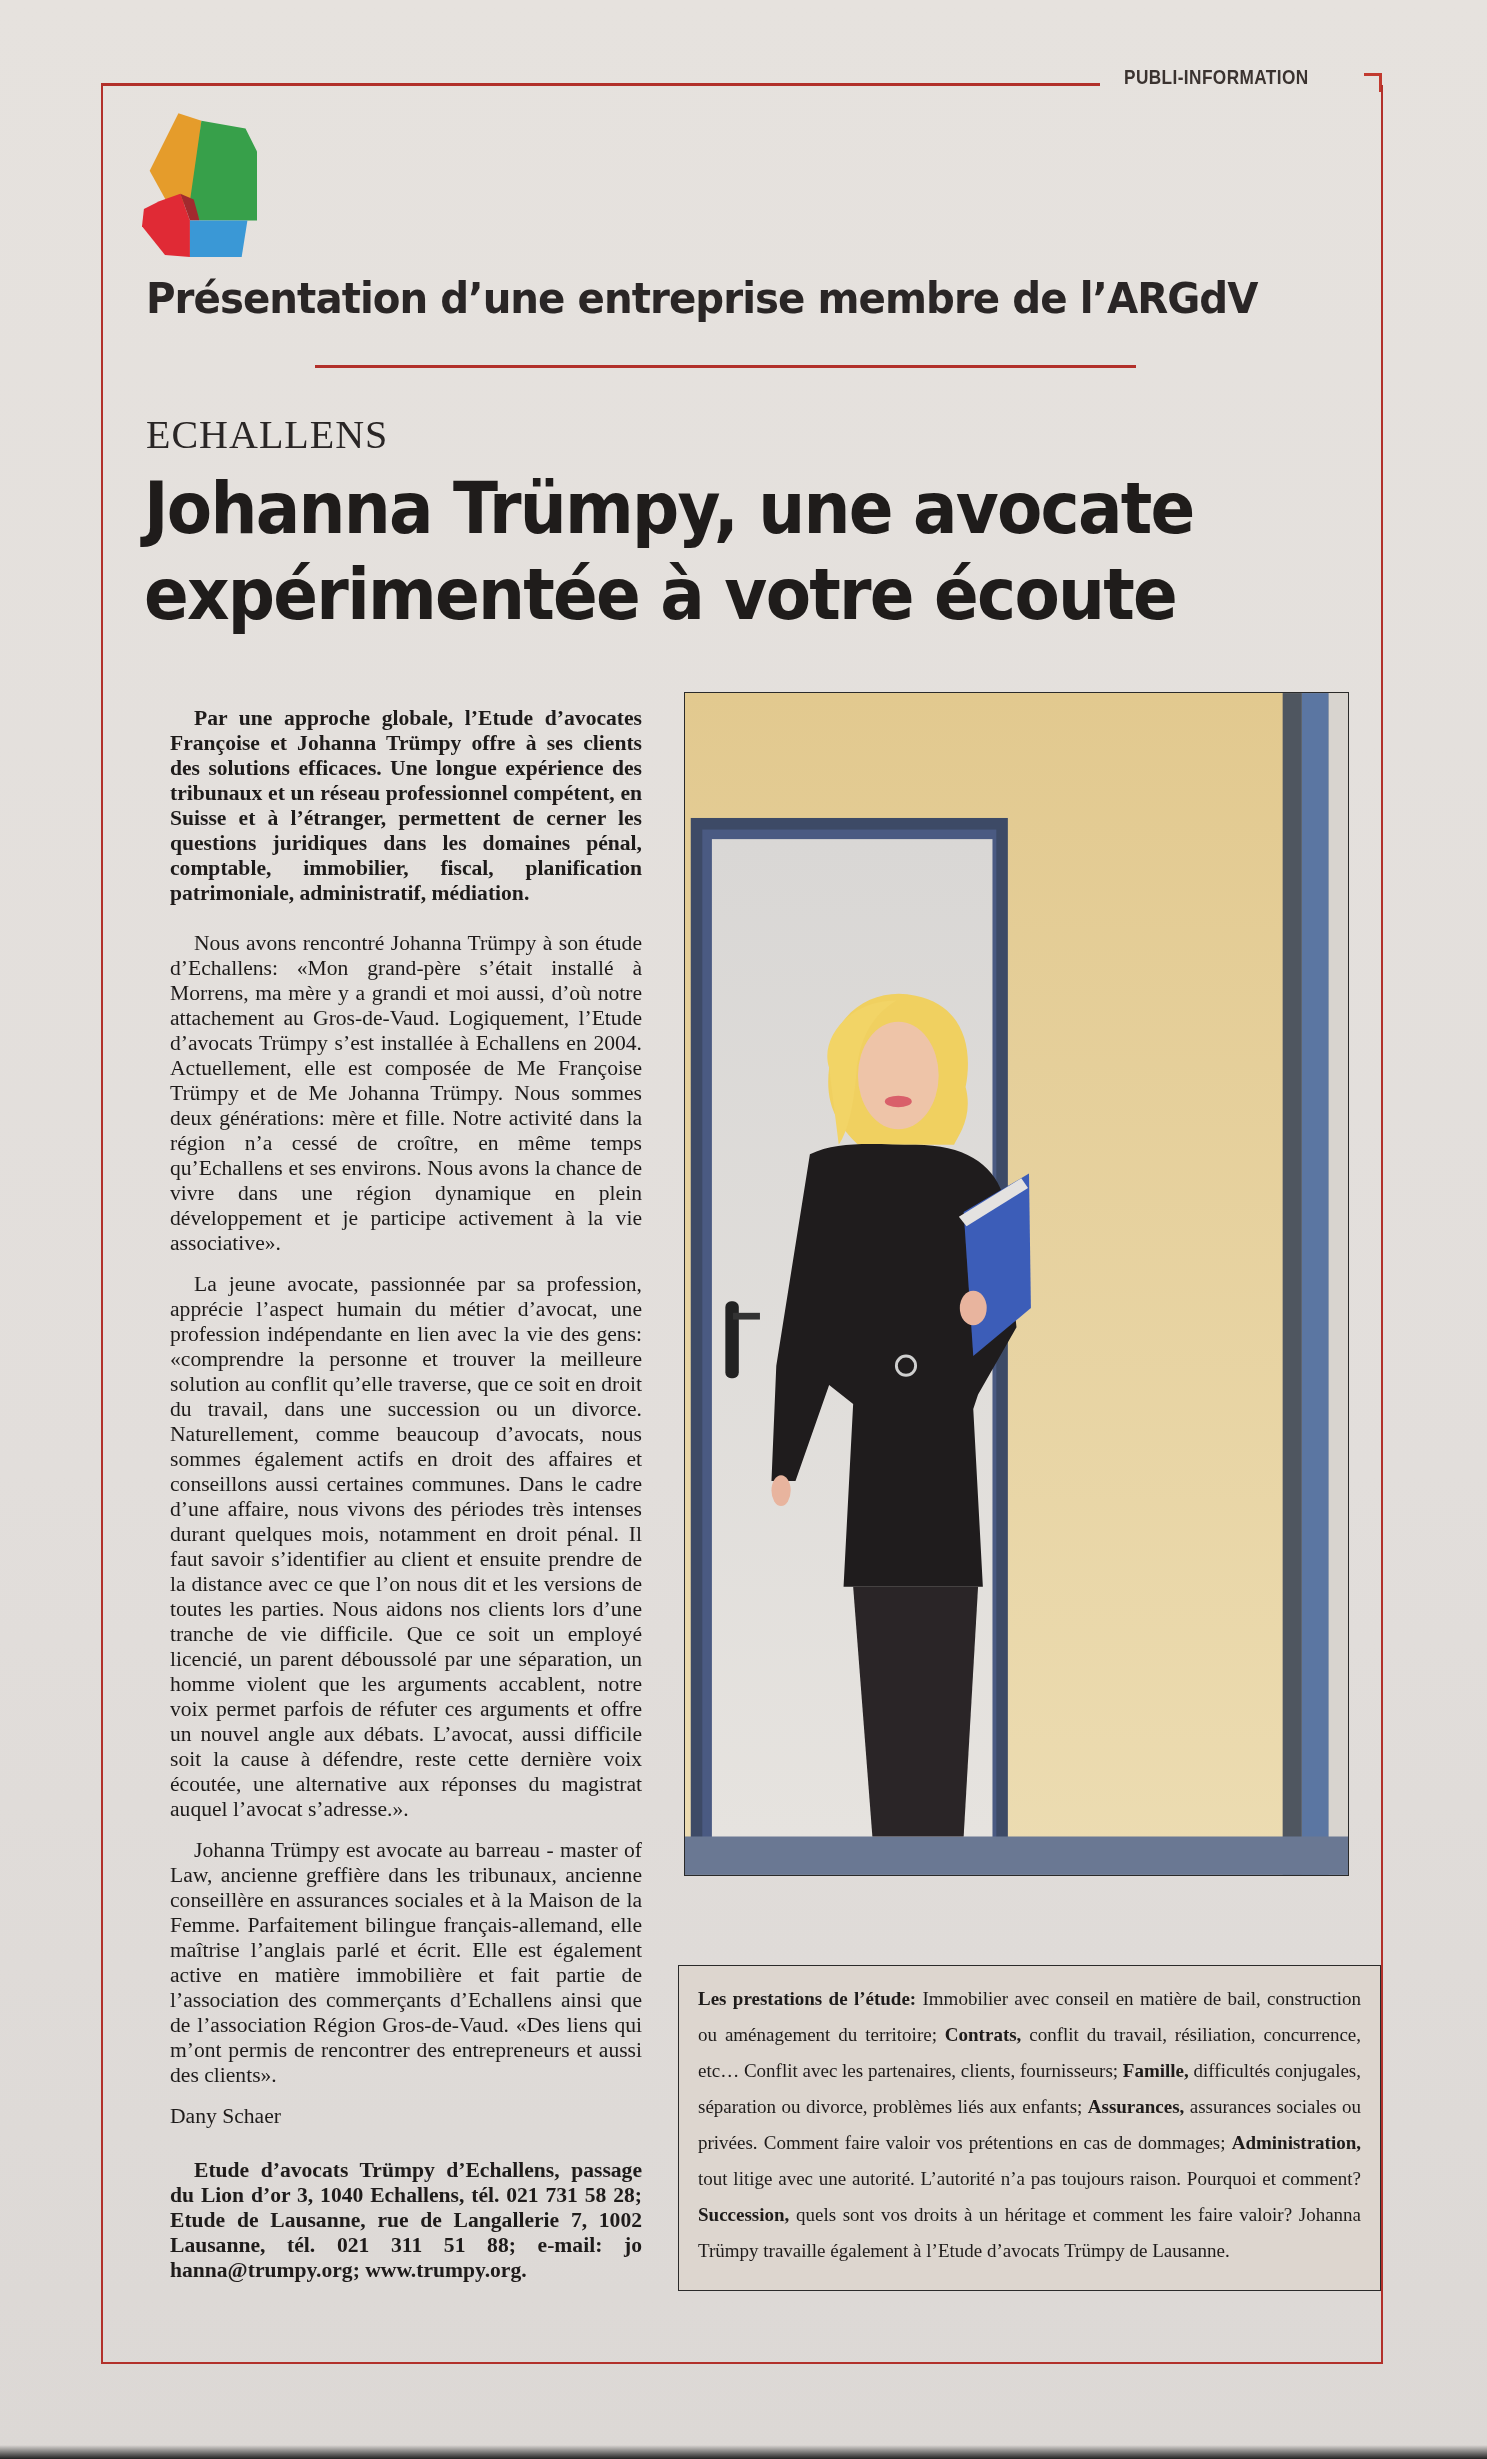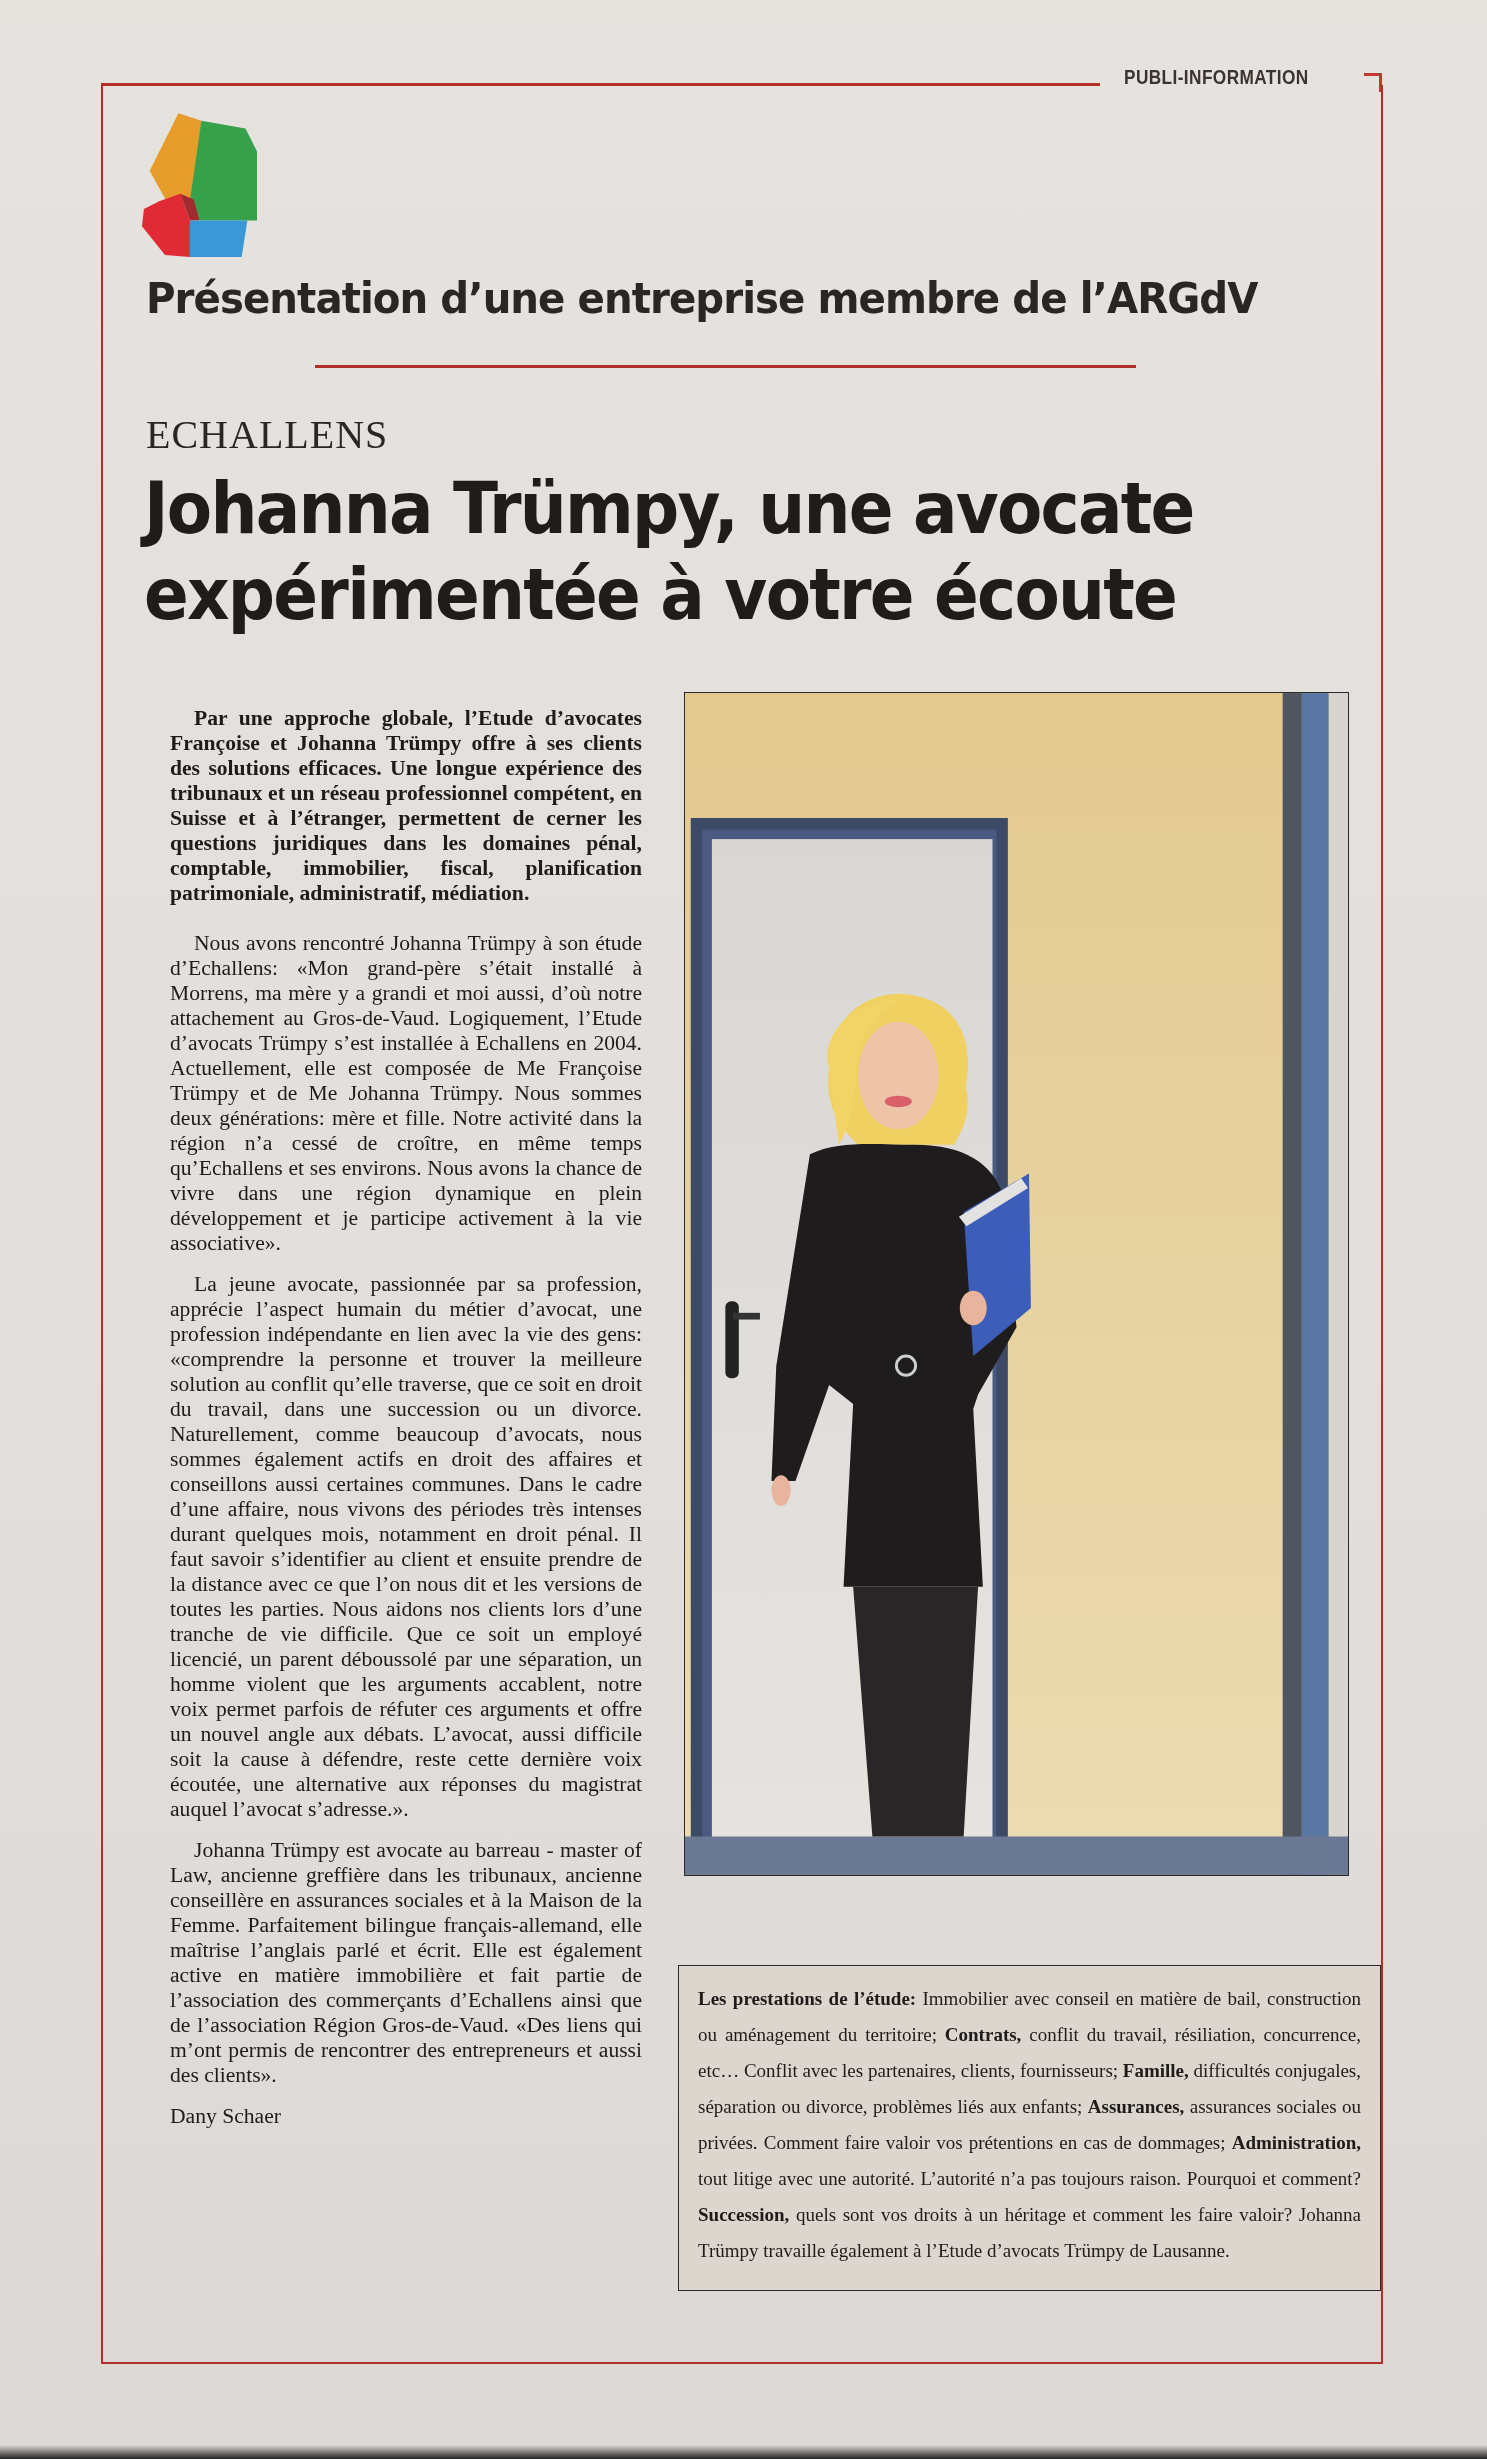--- a/index.html
+++ b/index.html
@@ -60,20 +60,21 @@
     <div>Johanna Trümpy, une avocate</div>
     <div>expérimentée à votre écoute</div>
   </div>
 
   <div class="col-left">
     <p class="lede">Par une approche globale, l’Etude d’avocates Françoise et Johanna Trümpy offre à ses clients des solutions efficaces. Une longue expérience des tribunaux et un réseau professionnel compétent, en Suisse et à l’étranger, permettent de cerner les questions juridiques dans les domaines pénal, comptable, immobilier, fiscal, planification patrimoniale, administratif, médiation.</p>
     <p>Nous avons rencontré Johanna Trümpy à son étude d’Echallens: «Mon grand-père s’était installé à Morrens, ma mère y a grandi et moi aussi, d’où notre attachement au Gros-de-Vaud. Logiquement, l’Etude d’avocats Trümpy s’est installée à Echallens en 2004. Actuellement, elle est composée de Me Françoise Trümpy et de Me Johanna Trümpy. Nous sommes deux générations: mère et fille. Notre activité dans la région n’a cessé de croître, en même temps qu’Echallens et ses environs. Nous avons la chance de vivre dans une région dynamique en plein développement et je participe activement à la vie associative».</p>
     <p>La jeune avocate, passionnée par sa profession, apprécie l’aspect humain du métier d’avocat, une profession indépendante en lien avec la vie des gens: «comprendre la personne et trouver la meilleure solution au conflit qu’elle traverse, que ce soit en droit du travail, dans une succession ou un divorce. Naturellement, comme beaucoup d’avocats, nous sommes également actifs en droit des affaires et conseillons aussi certaines communes. Dans le cadre d’une affaire, nous vivons des périodes très intenses durant quelques mois, notamment en droit pénal. Il faut savoir s’identifier au client et ensuite prendre de la distance avec ce que l’on nous dit et les versions de toutes les parties. Nous aidons nos clients lors d’une tranche de vie difficile. Que ce soit un employé licencié, un parent déboussolé par une séparation, un homme violent que les arguments accablent, notre voix permet parfois de réfuter ces arguments et offre un nouvel angle aux débats. L’avocat, aussi difficile soit la cause à défendre, reste cette dernière voix écoutée, une alternative aux réponses du magistrat auquel l’avocat s’adresse.».</p>
     <p>Johanna Trümpy est avocate au barreau - master of Law, ancienne greffière dans les tribunaux, ancienne conseillère en assurances sociales et à la Maison de la Femme. Parfaitement bilingue français-allemand, elle maîtrise l’anglais parlé et écrit. Elle est également active en matière immobilière et fait partie de l’association des commerçants d’Echallens ainsi que de l’association Région Gros-de-Vaud. «Des liens qui m’ont permis de rencontrer des entrepreneurs et aussi des clients».</p>
     <p class="sign">Dany Schaer</p>
+    <p class="contact">Etude d’avocats Trümpy d’Echallens, passage du Lion d’or 3, 1040 Echallens, tél. 021 731 58 28; Etude de Lausanne, rue de Langallerie 7, 1002 Lausanne, tél. 021 311 51 88; e-mail: jo hanna@trumpy.org; www.trumpy.org.</p>
   </div>
 
   <div class="photo">
     <svg width="663" height="1182" viewBox="0 0 690 1230">
       <defs>
         <linearGradient id="wall" x1="0" y1="0" x2="0" y2="1">
           <stop offset="0" stop-color="#e2c98f"></stop>
             <stop offset="1" stop-color="#ecdcb2"></stop>
         </linearGradient>
         <linearGradient id="door" x1="0" y1="0" x2="0" y2="1">

